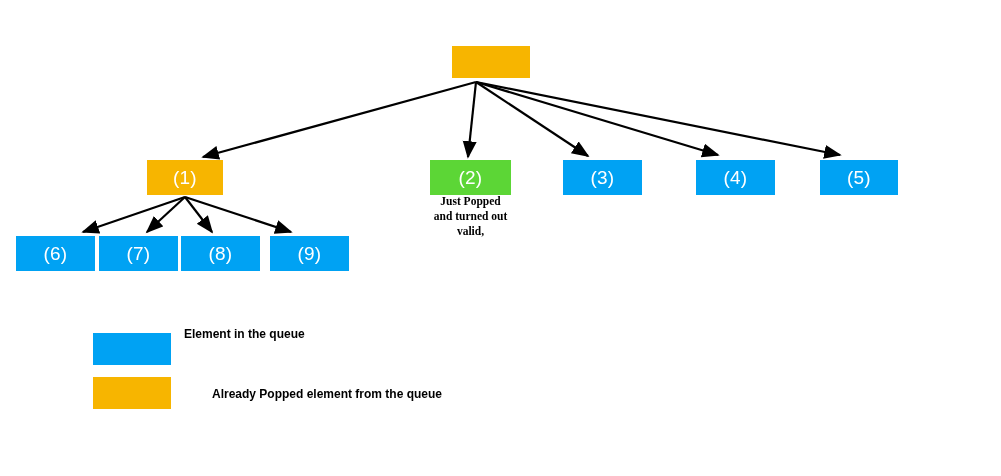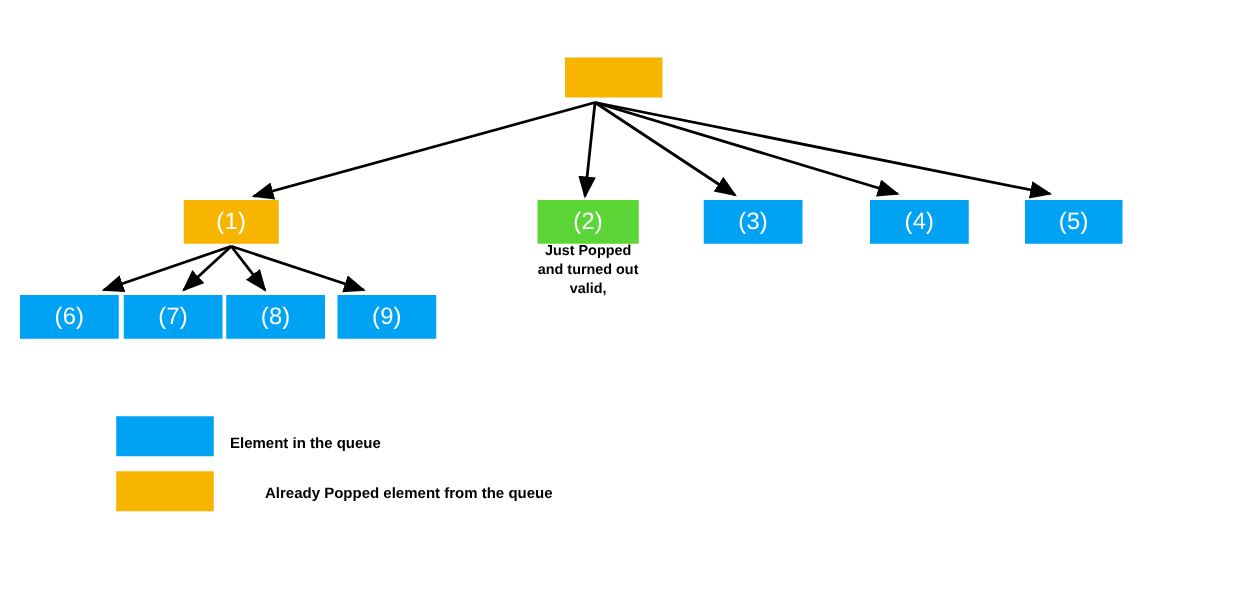--- a/index.html
+++ b/index.html
@@ -101,24 +101,24 @@
       <div class="node node-green" style="left: 430px; top: 160px; width: 81px; height: 35px;">(2)</div>
       <div class="node node-blue" style="left: 563px; top: 160px; width: 79px; height: 35px;">(3)</div>
       <div class="node node-blue" style="left: 696px; top: 160px; width: 79px; height: 35px;">(4)</div>
       <div class="node node-blue" style="left: 820px; top: 160px; width: 78px; height: 35px;">(5)</div>
       <div class="node node-blue" style="left: 16px; top: 236px; width: 79px; height: 35px;">(6)</div>
       <div class="node node-blue" style="left: 99px; top: 236px; width: 79px; height: 35px;">(7)</div>
       <div class="node node-blue" style="left: 181px; top: 236px; width: 79px; height: 35px;">(8)</div>
       <div class="node node-blue" style="left: 270px; top: 236px; width: 79px; height: 35px;">(9)</div>
     </div>
   <div id="caption-layer">
-      <div class="node-caption" style="left: 414px; top: 194px; width: 113px;">Just Popped
+      <div class="node-caption" style="left: 414px; top: 194px; width: 113px; font-family: Liberation Serif, serif;">Just Popped
 and turned out
 valid,</div>
     </div>
   <div id="legend">
       <div class="legend-swatch node-blue" style="left: 93px; top: 333px; width: 78px; height: 32px;"></div>
-      <div class="legend-label" style="left: 184px; top: 348px;">Element in the queue</div>
+      <div class="legend-label" style="left: 184px; top: 328px;">Element in the queue</div>
       <div class="legend-swatch node-orange" style="left: 93px; top: 377px; width: 78px; height: 32px;"></div>
       <div class="legend-label" style="left: 184px; top: 388px; margin-left: 28px;">Already Popped element from the queue</div>
     </div>
 
 </div>
 
 </body></html>

